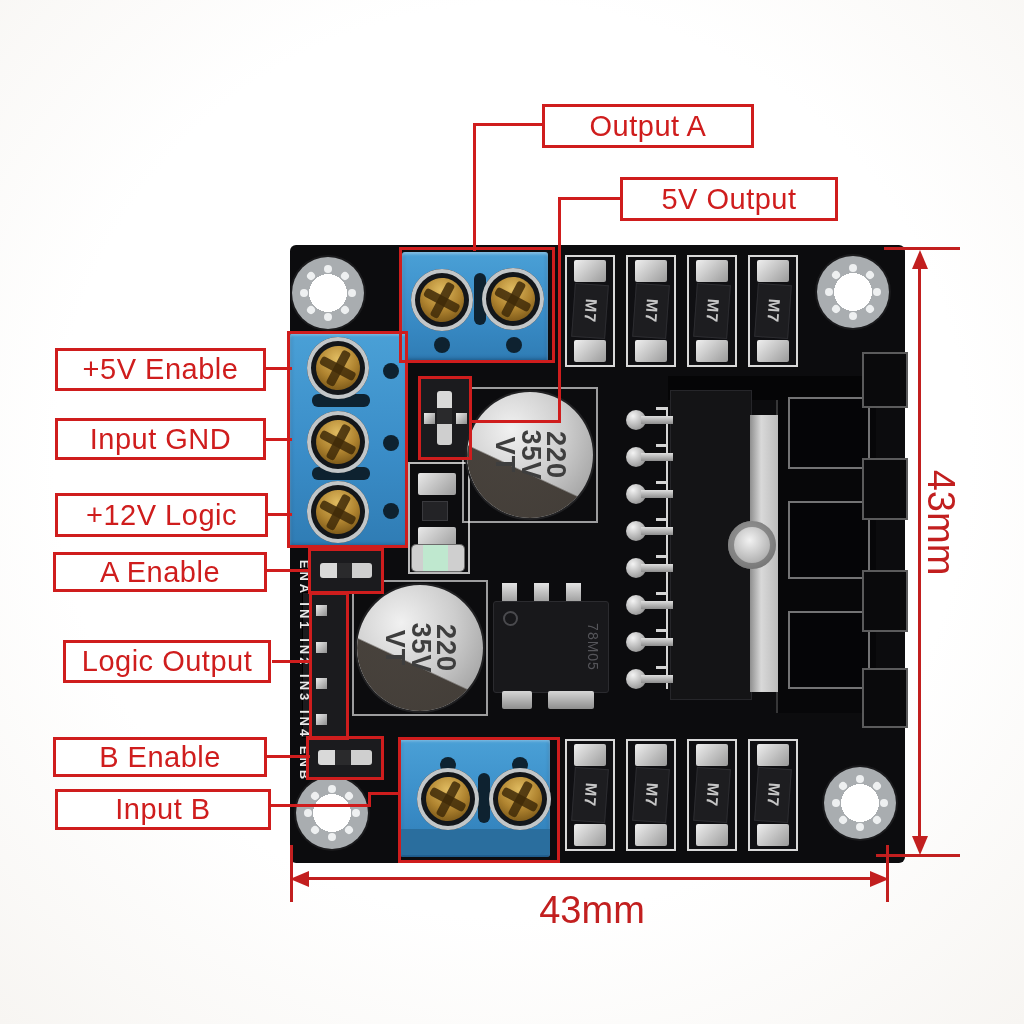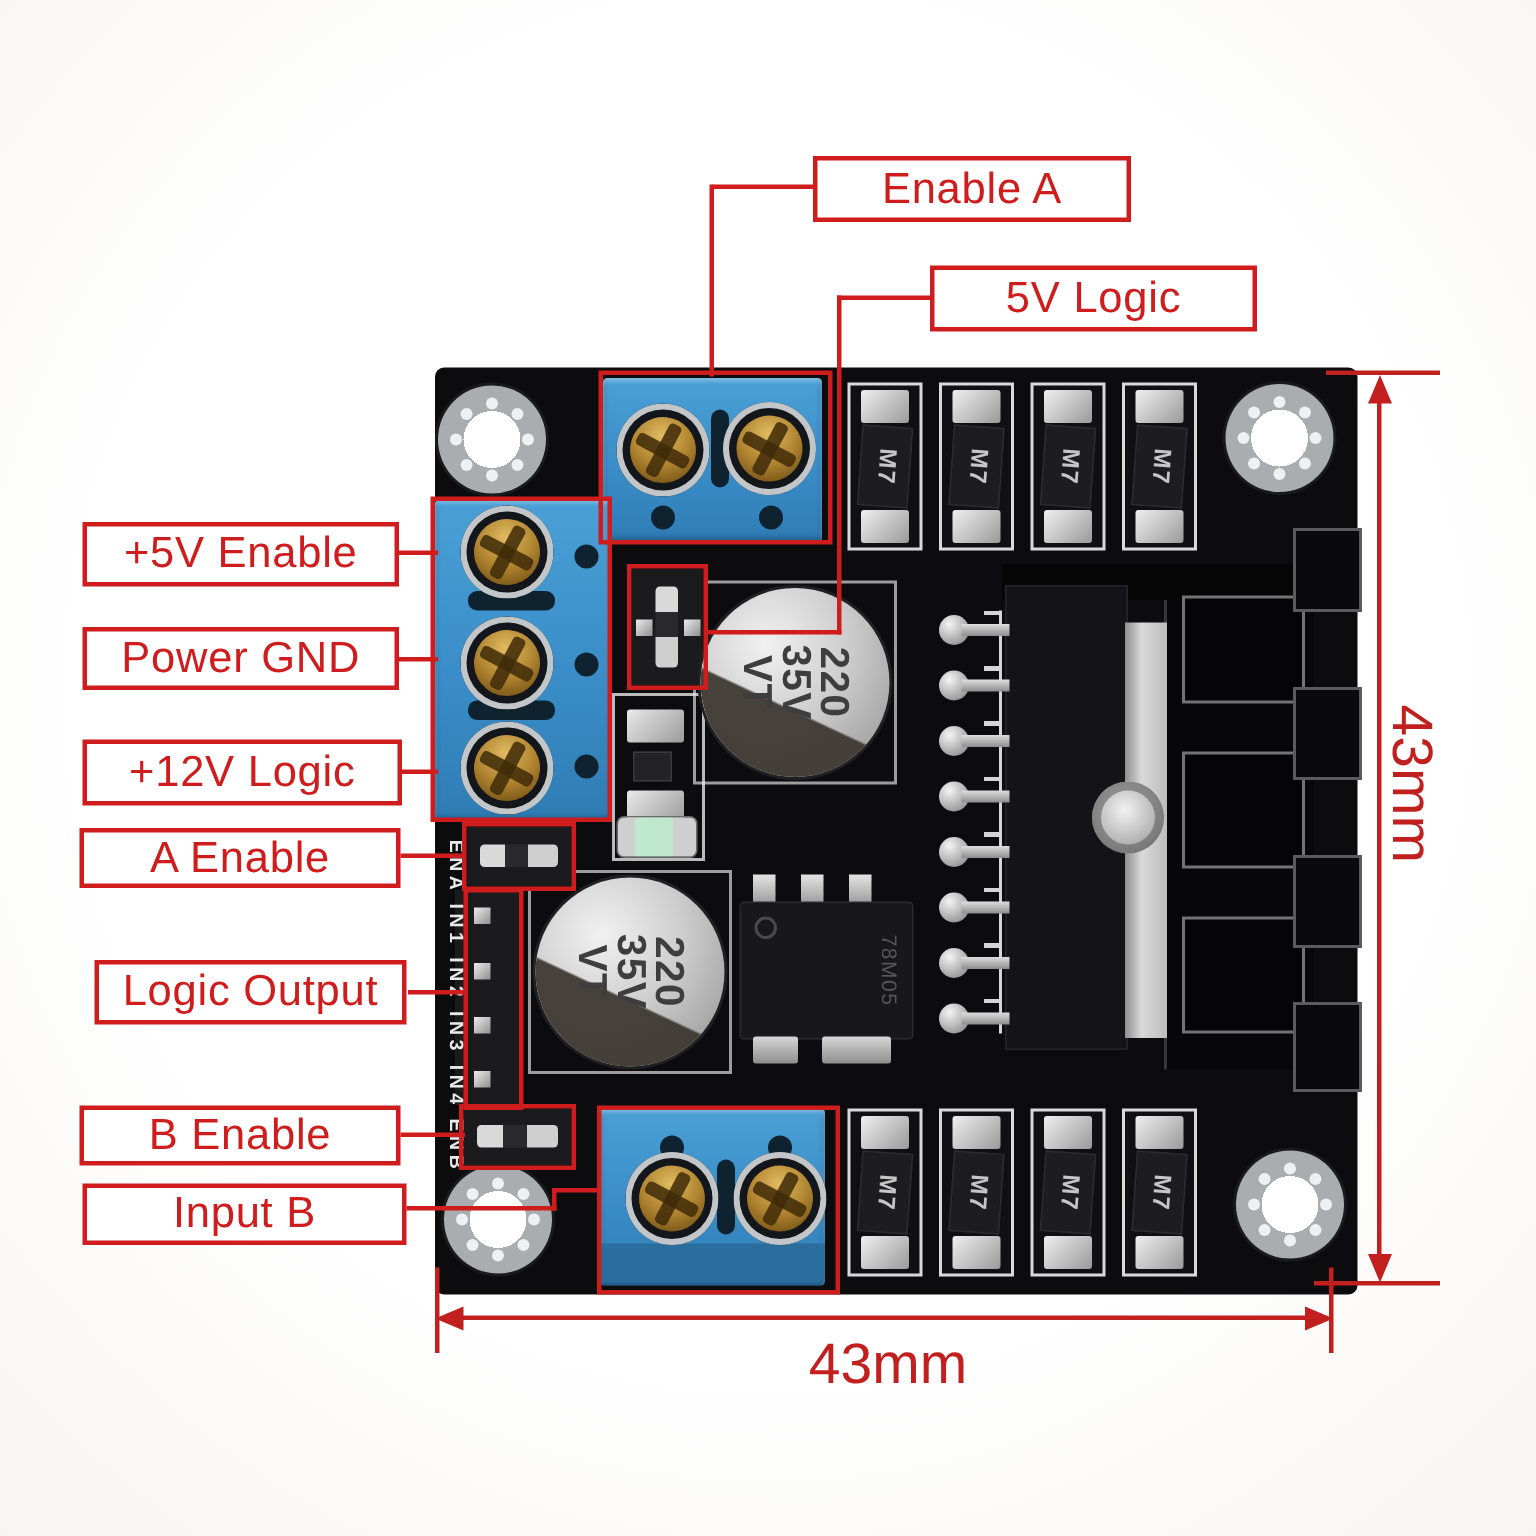--- a/index.html
+++ b/index.html
@@ -375,30 +375,30 @@
   <div class="hs-cell" style="left:498px; top:256px; width:82px; height:78px;"></div>
   <div class="hs-cell" style="left:498px; top:366px; width:82px; height:78px;"></div>
   <div class="hs-fin" style="left:572px; top:107px; width:46px; height:56px;"></div>
   <div class="hs-fin" style="left:572px; top:213px; width:46px; height:62px;"></div>
   <div class="hs-fin" style="left:572px; top:325px; width:46px; height:62px;"></div>
   <div class="hs-fin" style="left:572px; top:423px; width:46px; height:60px;"></div>
 
 </div>
 
 <div class="callout" style="left:542px; top:104px; width:212px; height:44px;">
-    <span>Enable A</span>
+    <span>Output A</span>
   </div>
 <div class="callout" style="left:620px; top:177px; width:218px; height:44px;">
-    <span>5V Logic</span>
+    <span>5V Output</span>
   </div>
 <div class="callout" style="left:55px;  top:348px; width:211px; height:43px;">
     <span>+5V Enable</span>
   </div>
 <div class="callout" style="left:55px;  top:418px; width:211px; height:42px;">
-    <span>Power GND</span>
+    <span>Input GND</span>
   </div>
 <div class="callout" style="left:55px;  top:493px; width:213px; height:44px;">
     <span>+12V Logic</span>
   </div>
 <div class="callout" style="left:53px;  top:552px; width:214px; height:40px;">
     <span>A Enable</span>
   </div>
 <div class="callout" style="left:63px;  top:640px; width:208px; height:43px;">
     <span>Logic Output</span>
   </div>

